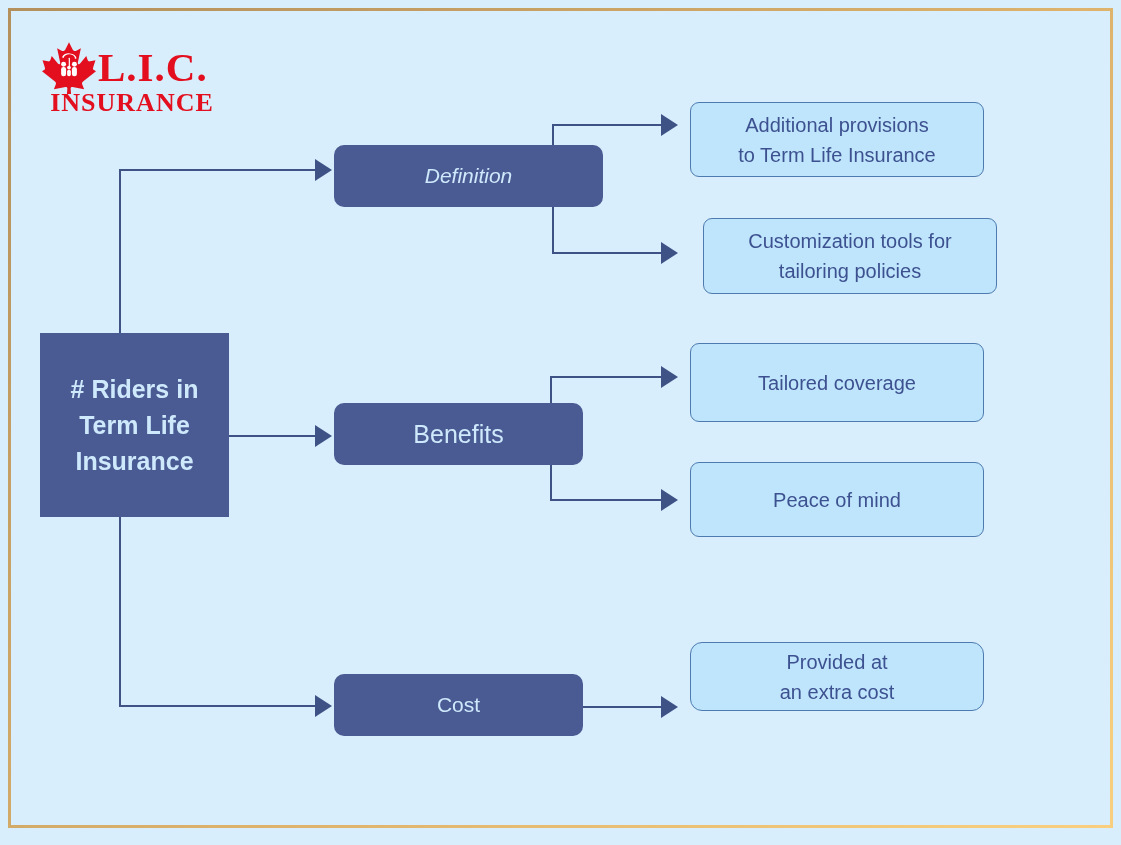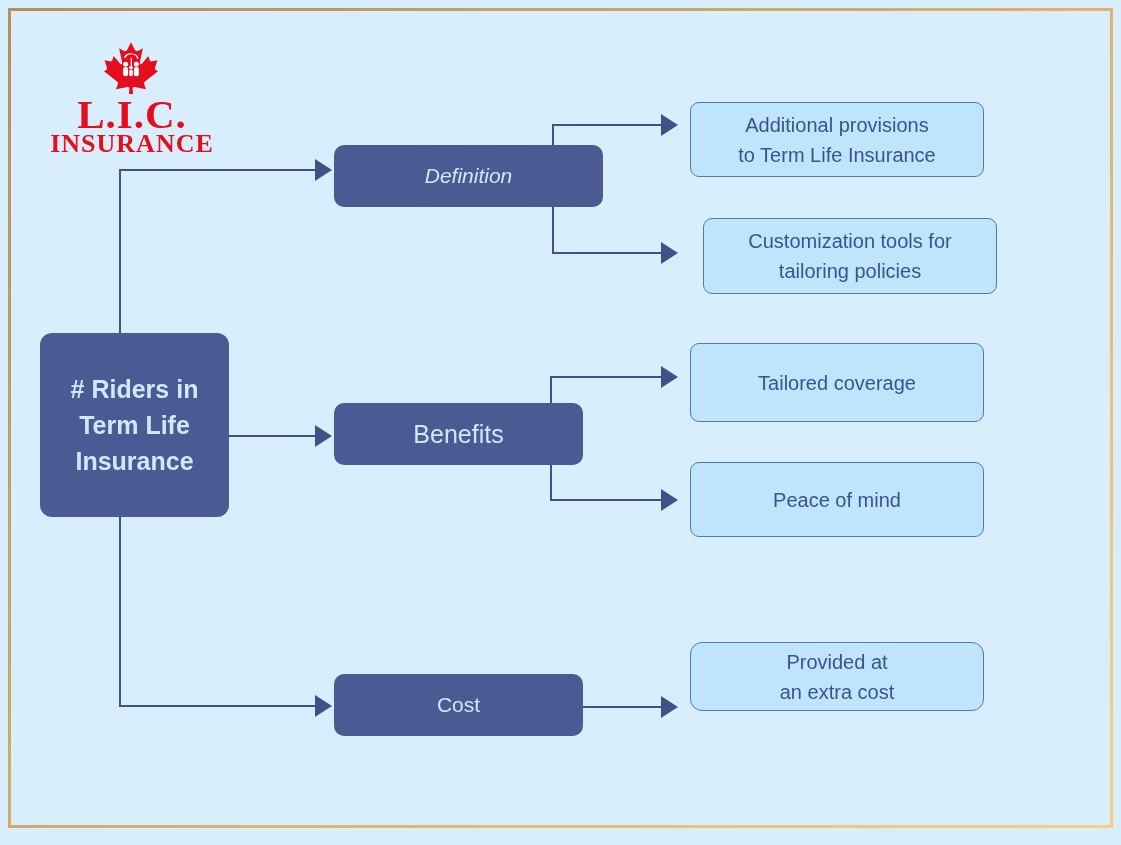--- a/index.html
+++ b/index.html
@@ -13,21 +13,21 @@
   }
   .frame {
     position: absolute;
     left: 8px; top: 8px; right: 8px; bottom: 17px;
     border: 3px solid #d9ac6a;
     border-image: linear-gradient(135deg, #b3905c 0%, #dcb26c 55%, #f9cf7f 100%) 1;
     pointer-events: none;
   }
   
   .logo { position: absolute; left: 42px; top: 40px; width: 180px; }
-  .logo-top { display: flex; align-items: center; flex-direction: column; }
+  .logo-top { display: flex; align-items: center; }
   .leaf-icon { width: 54px; height: 54px; flex: 0 0 auto; margin-right: 2px; }
   .brand-name {
     font-family: "Liberation Serif", "DejaVu Serif", serif;
     font-weight: bold;
     font-size: 41px;
     line-height: 1;
     color: #e30e1e;
     letter-spacing: 1px;
   }
   .brand-subtitle {
@@ -57,21 +57,21 @@
   .node-dark {
     background: #4a5a92;
     color: #cfe9fc;
     border-radius: 10px;
   }
   .node-root {
     left: 40px; top: 333px; width: 189px; height: 184px;
     font-size: 25px;
     font-weight: bold;
     line-height: 36px;
-    border-radius: 12px;
+    border-radius: 0;
   }
   .node-definition { left: 334px; top: 145px; width: 269px; height: 62px; font-size: 21px; font-style: italic; }
   .node-benefits   { left: 334px; top: 403px; width: 249px; height: 62px; font-size: 25px; }
   .node-cost       { left: 334px; top: 674px; width: 249px; height: 62px; font-size: 21px; }
   .node-leaf {
     left: 690px; width: 294px;
     background: #bee5fb;
     border: 1.5px solid #4d7bb0;
     border-radius: 9px;
     color: #3d5190;

